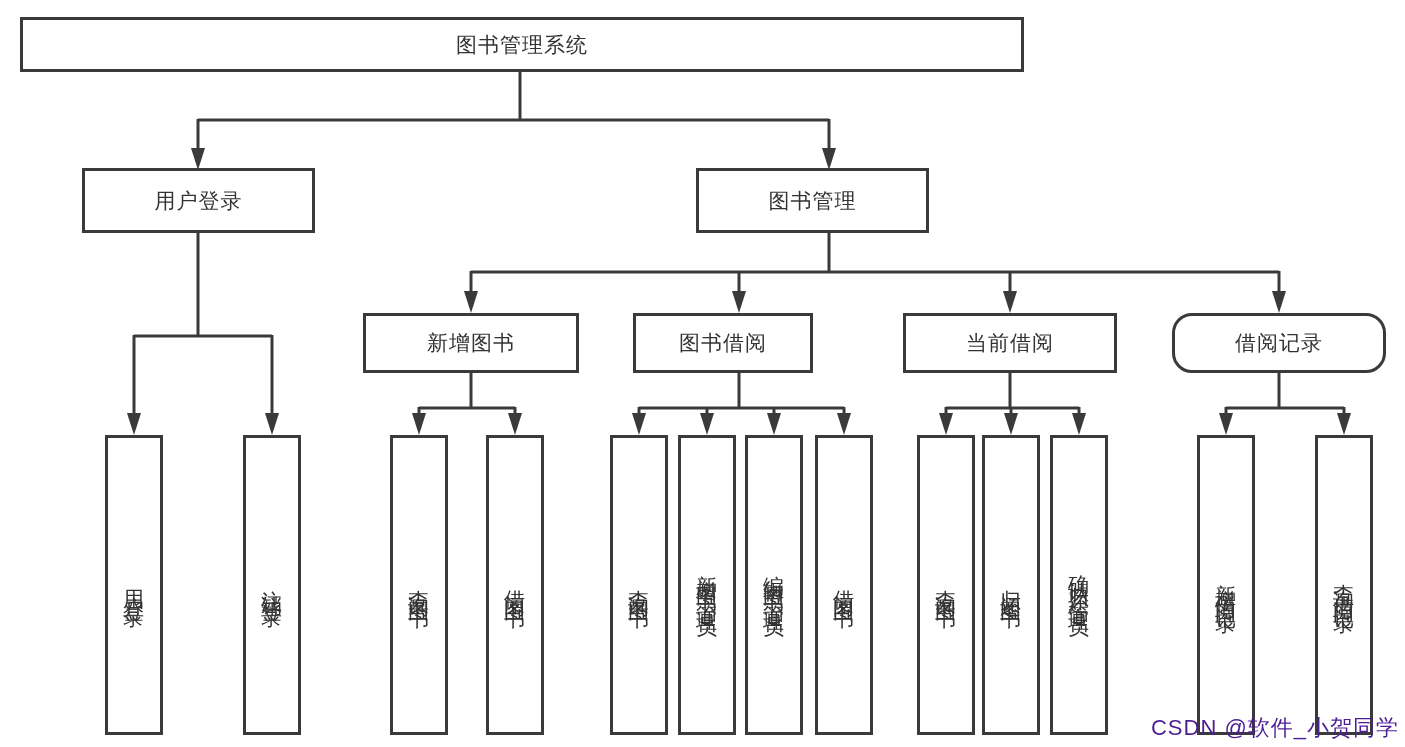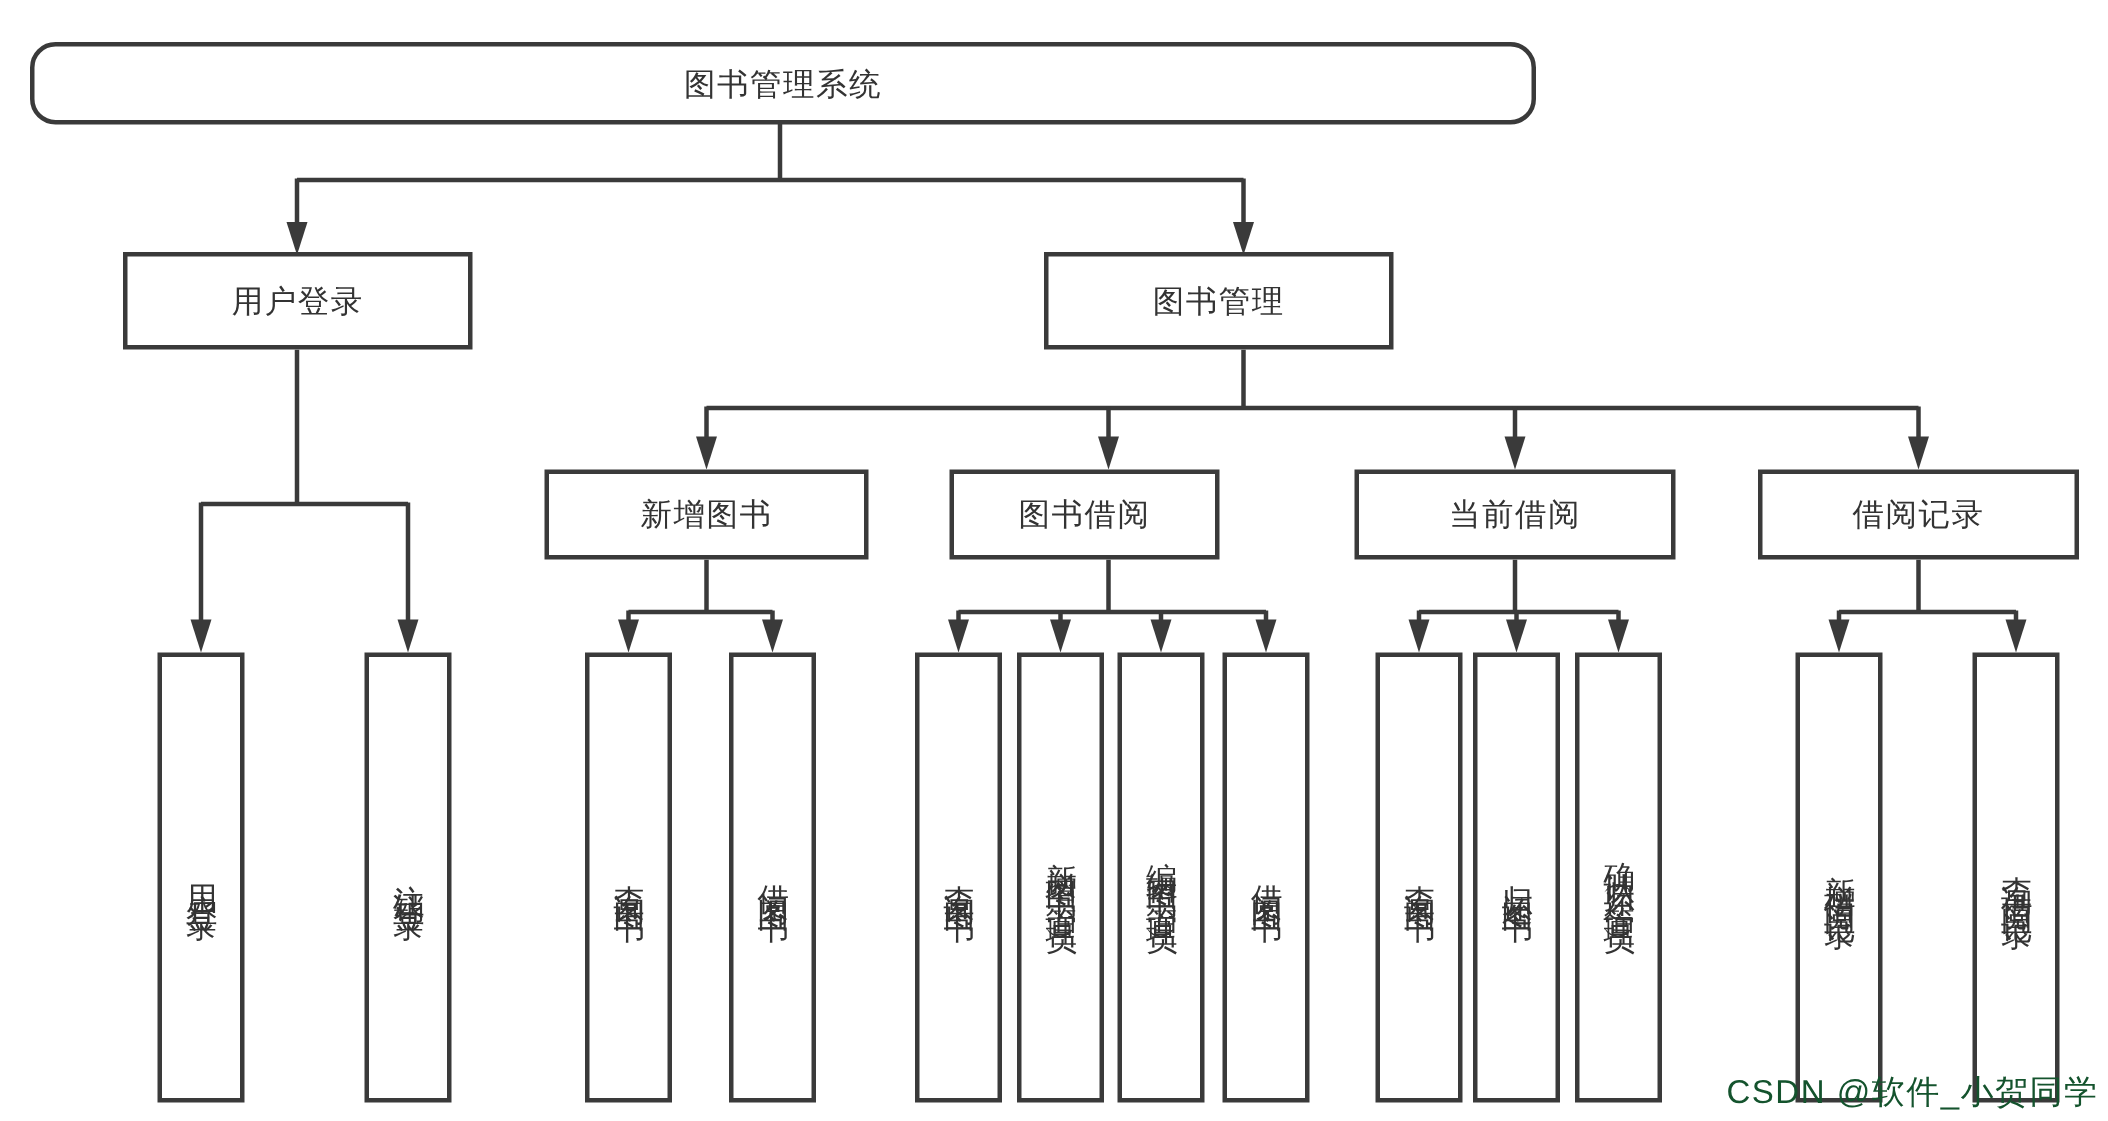--- a/index.html
+++ b/index.html
@@ -34,30 +34,30 @@
     letter-spacing: 1px;
     z-index: 2;
   }
   .node.vert {
     writing-mode: vertical-rl;
     text-orientation: mixed;
     letter-spacing: 6px;
     line-height: 1;
   }
   
-  .n-root   { left: 20px;   top: 28px;  width: 1004px; height: 55px; border-radius: 17px; }
+  .n-root   { left: 20px;   top: 17px;  width: 1004px; height: 55px; }
   
   .n-login  { left: 82px;   top: 168px; width: 233px;  height: 65px; }
   .n-mgmt   { left: 696px;  top: 168px; width: 233px;  height: 65px; }
   
   .lv3      { top: 313px; height: 60px; }
   .n-rec    { left: 363px;  width: 216px; }
   .n-borrow { left: 633px;  width: 180px; }
   .n-cur    { left: 903px;  width: 214px; }
-  .n-hist   { left: 1172px; width: 214px; }
+  .n-hist   { left: 1172px; width: 214px; border-radius: 20px; }
   
   .leaf     { top: 435px; height: 300px; width: 58px; }
   .l-1  { left: 105px; }
   .l-2  { left: 243px; }
   .l-3  { left: 390px; }
   .l-4  { left: 486px; }
   .l-5  { left: 610px; }
   .l-6  { left: 678px; }
   .l-7  { left: 745px; }
   .l-8  { left: 815px; }
@@ -65,21 +65,21 @@
   .l-10 { left: 982px; }
   .l-11 { left: 1050px; }
   .l-12 { left: 1197px; }
   .l-13 { left: 1315px; }
   .l-6, .l-7, .l-11 { letter-spacing: 2px; }
   #watermark {
     position: absolute;
     right: 6px;
     bottom: 4px;
     font-size: 22px;
-    color: #14532d;
+    color: #4c1d95;
     z-index: 3;
     letter-spacing: 1px;
     white-space: nowrap;
   }
   svg line     { stroke: #3a3a3a; stroke-width: 3; }
   svg polygon  { fill: #3a3a3a; }
 </style>
 </head>
 <body>
 

